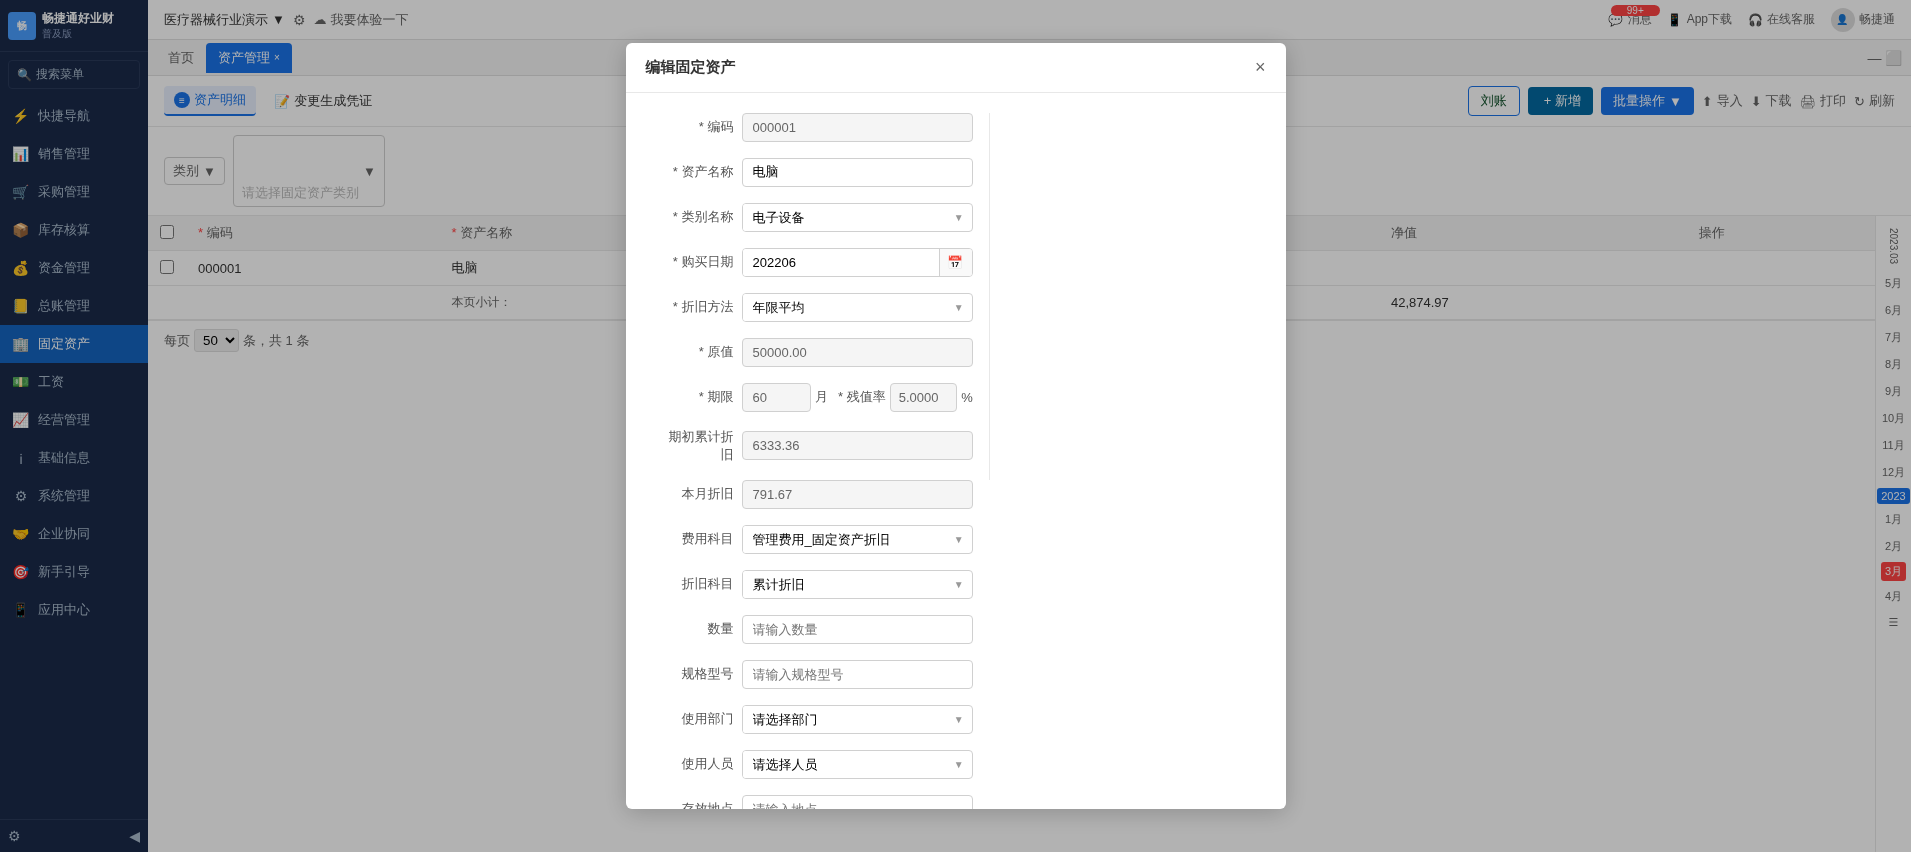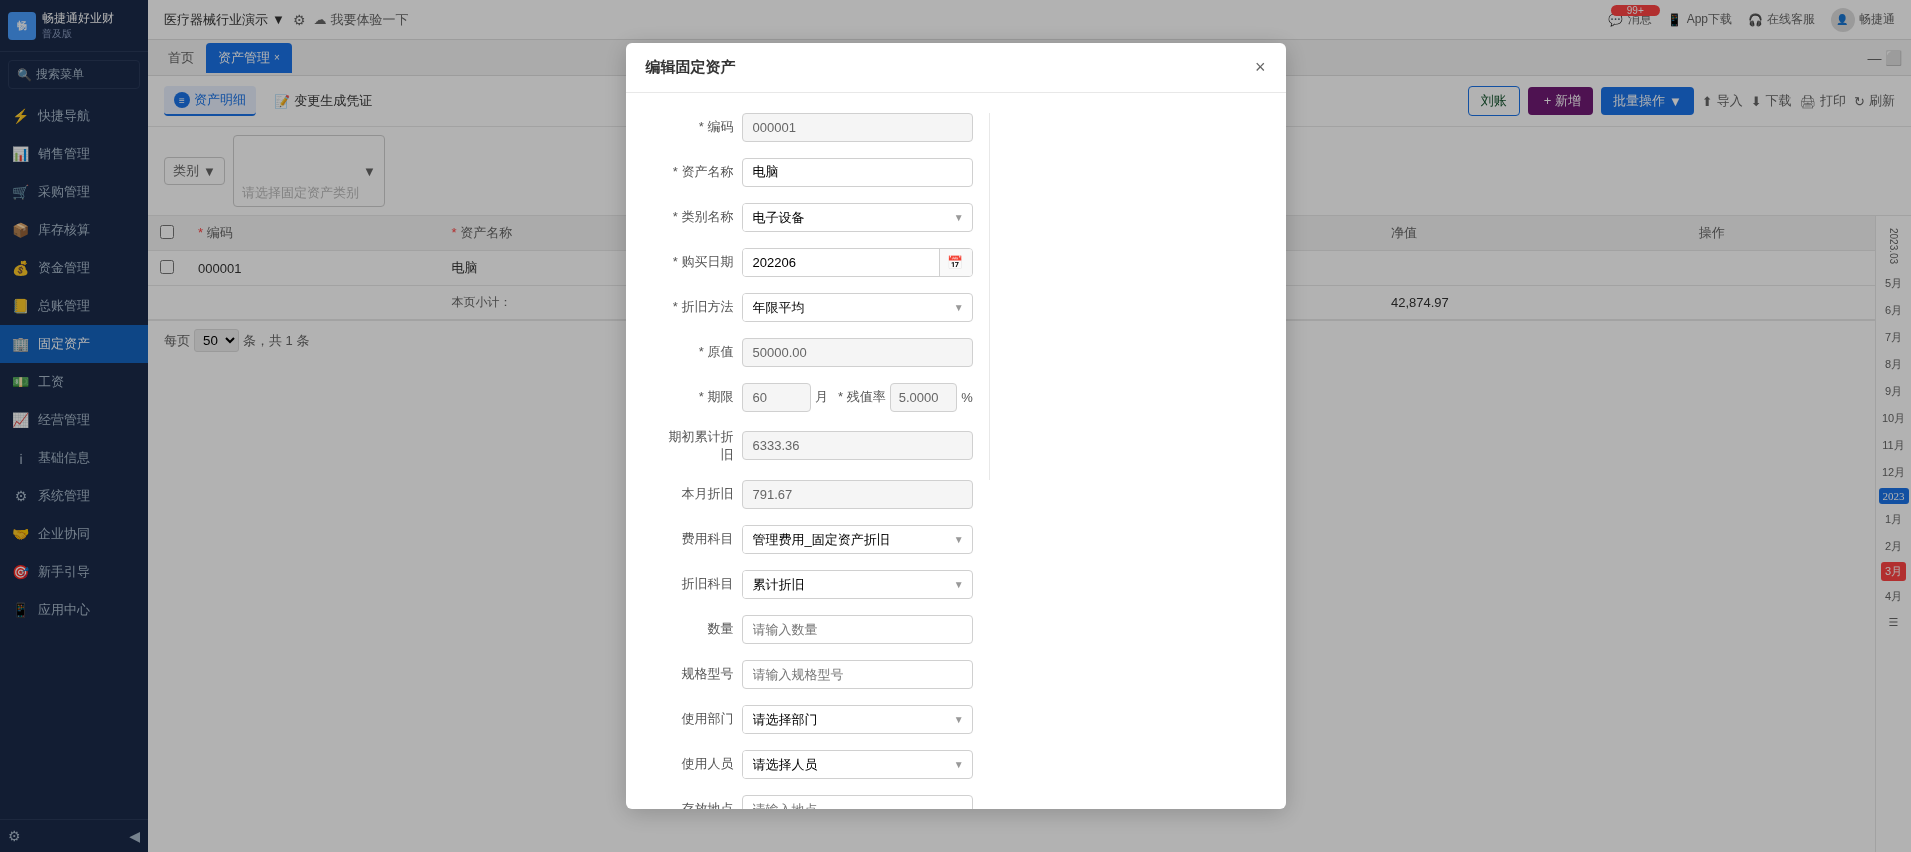--- a/index.html
+++ b/index.html
@@ -2,21 +2,21 @@
 <html><head>
   <meta charset="utf-8">
   <style>
     * { box-sizing: border-box; margin: 0; padding: 0; }
     body { font-family: 'Microsoft YaHei', Arial, sans-serif; font-size: 13px; background: #f0f2f5; color: #333; height: 852px; overflow: hidden; display: flex; }
 
     
     .sidebar { width: 148px; background: #1a2a4a; height: 100%; display: flex; flex-direction: column; flex-shrink: 0; }
     .sidebar-header { background: #1a2a4a; padding: 10px 8px; display: flex; align-items: center; gap: 6px; border-bottom: 1px solid #2a3a5a; }
     .sidebar-logo { width: 28px; height: 28px; background: #4a9eff; border-radius: 4px; display: flex; align-items: center; justify-content: center; color: white; font-size: 10px; font-weight: bold; }
-    .sidebar-title { color: white; font-size: 12px; font-weight: normal; }
+    .sidebar-title { color: white; font-size: 12px; font-weight: bold; }
     .sidebar-subtitle { color: #8899bb; font-size: 10px; }
     .sidebar-search { padding: 8px; }
     .sidebar-search-btn { width: 100%; background: transparent; border: 1px solid #2a3a5a; border-radius: 4px; color: #aabbcc; padding: 5px 8px; display: flex; align-items: center; gap: 4px; cursor: pointer; font-size: 12px; }
     .sidebar-nav { flex: 1; overflow-y: auto; }
     .nav-item { display: flex; align-items: center; gap: 8px; padding: 10px 12px; color: #aabbcc; cursor: pointer; font-size: 13px; }
     .nav-item.active { background: #1565c0; color: white; }
     .nav-icon { width: 18px; height: 18px; display: flex; align-items: center; justify-content: center; font-size: 14px; }
     .sidebar-bottom { padding: 8px; border-top: 1px solid #2a3a5a; display: flex; justify-content: space-between; align-items: center; }
     .settings-icon { color: #aabbcc; cursor: pointer; font-size: 14px; }
     .collapse-btn { color: #aabbcc; cursor: pointer; font-size: 14px; }
@@ -49,39 +49,39 @@
     
     .content-area { flex: 1; background: white; overflow: hidden; position: relative; }
 
     
     .content-toolbar { display: flex; align-items: center; padding: 10px 16px; border-bottom: 1px solid #e8e8e8; gap: 8px; }
     .toolbar-tab { display: flex; align-items: center; gap: 4px; padding: 5px 10px; border-radius: 4px; cursor: pointer; font-size: 13px; }
     .toolbar-tab.active { background: #e8f0fe; color: #1a73e8; border-bottom: 2px solid #1a73e8; }
     .toolbar-tab-icon { width: 16px; height: 16px; border-radius: 50%; background: #1a73e8; display: flex; align-items: center; justify-content: center; color: white; font-size: 10px; }
     .toolbar-right { margin-left: auto; display: flex; align-items: center; gap: 8px; }
     .btn-reconcile { background: white; border: 1px solid #1a73e8; color: #14532d; padding: 5px 12px; border-radius: 4px; cursor: pointer; font-size: 13px; }
-    .btn-new { background: #701a75; color: white; border: none; padding: 5px 12px; border-radius: 4px; cursor: pointer; font-size: 13px; display: flex; align-items: center; gap: 4px; }
+    .btn-new { background: #0369a1; color: white; border: none; padding: 5px 12px; border-radius: 4px; cursor: pointer; font-size: 13px; display: flex; align-items: center; gap: 4px; }
     .btn-batch { background: #1a73e8; color: white; border: none; padding: 5px 12px; border-radius: 4px; cursor: pointer; font-size: 13px; display: flex; align-items: center; gap: 4px; }
     .btn-export { background: none; border: none; color: #666; cursor: pointer; font-size: 13px; display: flex; align-items: center; gap: 4px; }
     .btn-download { background: none; border: none; color: #666; cursor: pointer; font-size: 13px; display: flex; align-items: center; gap: 4px; }
     .btn-print { background: none; border: none; color: #666; cursor: pointer; font-size: 13px; display: flex; align-items: center; gap: 4px; }
     .btn-refresh { background: none; border: none; color: #666; cursor: pointer; font-size: 13px; display: flex; align-items: center; gap: 4px; }
 
     
     .filter-row { display: flex; align-items: center; padding: 8px 16px; border-bottom: 1px solid #e8e8e8; gap: 8px; }
     .filter-select { border: 1px solid #d0d0d0; border-radius: 4px; padding: 4px 8px; font-size: 13px; color: #666; cursor: pointer; display: flex; align-items: center; gap: 4px; }
     table { width: 100%; border-collapse: collapse; }
     th { background: #f5f5f5; padding: 8px 12px; text-align: left; font-size: 13px; color: #666; border-bottom: 1px solid #e8e8e8; font-weight: normal; white-space: nowrap; }
     td { padding: 8px 12px; font-size: 13px; border-bottom: 1px solid #e8e8e8; }
     .table-footer { display: flex; align-items: center; padding: 8px 16px; border-top: 1px solid #e8e8e8; font-size: 13px; color: #666; }
 
     
     .right-panel { width: 36px; background: white; border-left: 1px solid #e8e8e8; display: flex; flex-direction: column; align-items: center; padding-top: 8px; gap: 4px; font-size: 11px; color: #666; }
     .timeline-item { padding: 4px 2px; text-align: center; cursor: pointer; }
-    .timeline-item.highlight { background: #1a73e8; color: white; border-radius: 3px; padding: 2px 4px; font-family: Liberation Serif, serif; }
+    .timeline-item.highlight { background: #1a73e8; color: white; border-radius: 3px; padding: 2px 4px; }
     .timeline-item.red-highlight { background: #ff4444; color: white; border-radius: 3px; padding: 2px 4px; }
 
     
     .modal-overlay { position: fixed; top: 0; left: 0; width: 100%; height: 100%; background: rgba(0,0,0,0.3); z-index: 100; display: flex; align-items: center; justify-content: center; }
     .modal { background: white; border-radius: 6px; width: 660px; max-height: 90vh; box-shadow: 0 4px 24px rgba(0,0,0,0.2); overflow: hidden; }
     .modal-header { display: flex; align-items: center; justify-content: space-between; padding: 14px 20px; border-bottom: 1px solid #e8e8e8; }
     .modal-title { font-size: 15px; font-weight: bold; color: #333; }
     .modal-close { background: none; border: none; font-size: 18px; cursor: pointer; color: #666; }
     .modal-body { padding: 20px; }
     .modal-grid { display: grid; grid-template-columns: 1fr 1fr; gap: 0; }

